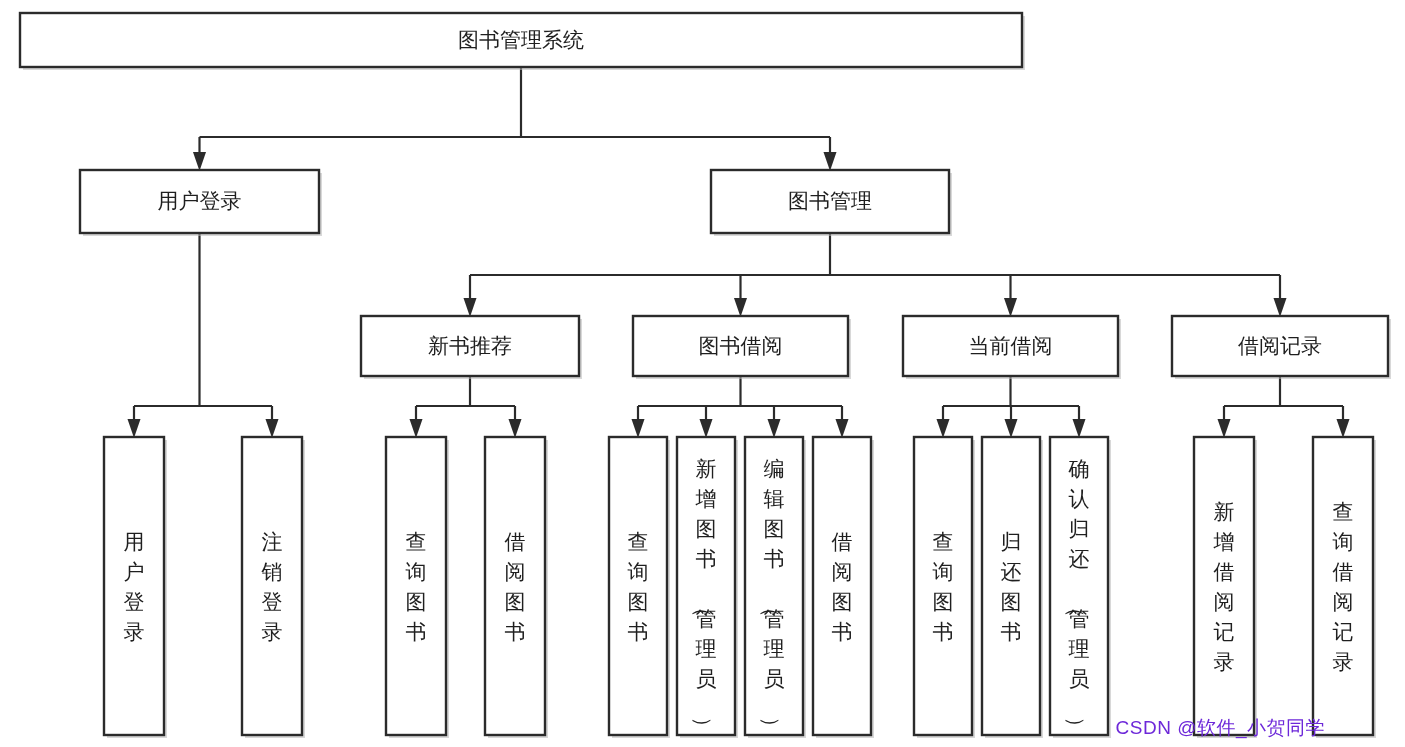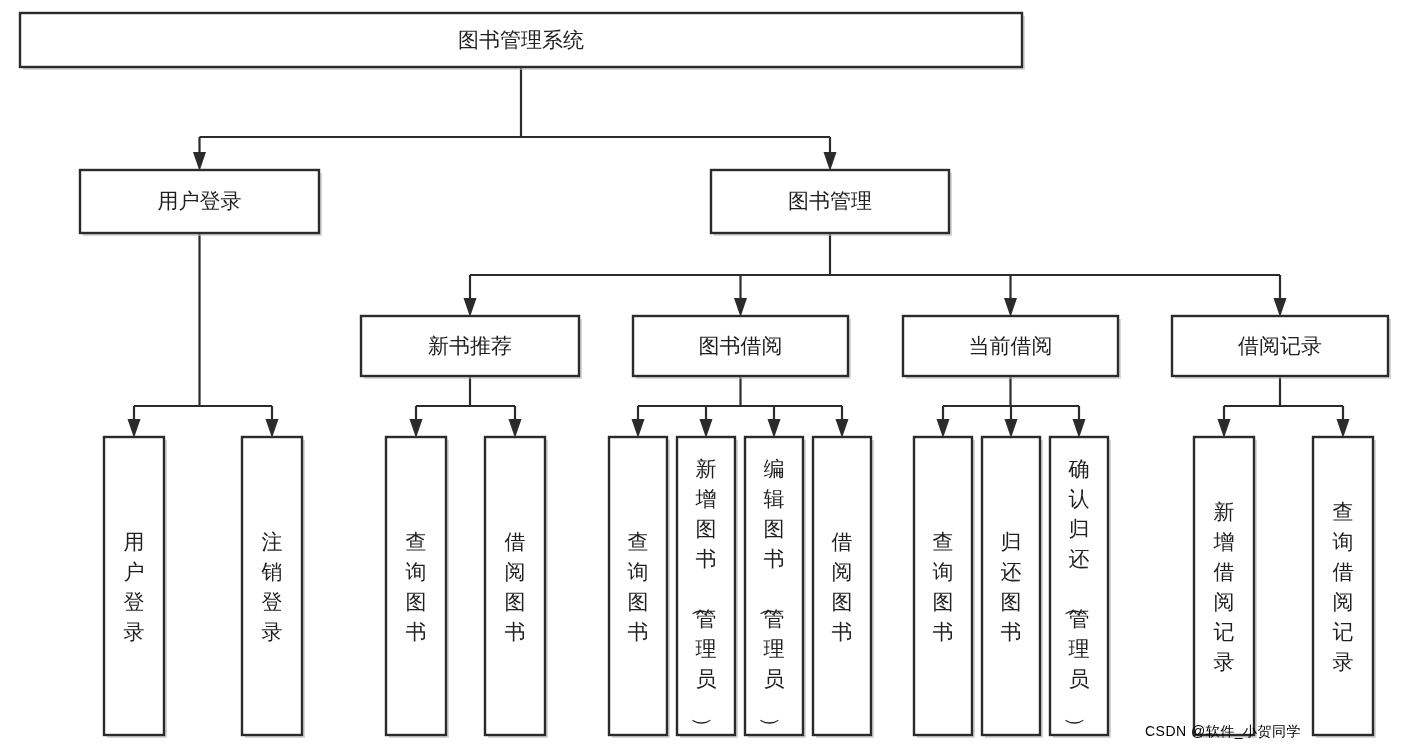--- a/index.html
+++ b/index.html
@@ -11,20 +11,21 @@
     width: 1405px;
     height: 747px;
     font-family: "Liberation Sans", "DejaVu Sans", sans-serif;
     overflow: hidden;
     position: relative;
   }
   #diagram-root {
     position: relative;
     width: 1309px;
     height: 747px;
+    padding-left: 24px;
   }
   svg.diagram-canvas {
     position: absolute;
     top: 0;
     left: 0;
     width: 1405px;
     height: 747px;
     display: block;
   }
   .node-box {
@@ -57,22 +58,22 @@
     font-family: "Liberation Sans", "DejaVu Sans", sans-serif;
     font-size: 21px;
     fill: #1f1f1f;
     text-anchor: middle;
   }
   .watermark {
     position: absolute;
     right: 8px;
     bottom: 6px;
     font-family: "Liberation Sans", "DejaVu Sans", sans-serif;
-    font-size: 14px;
-    color: #000000;
+    font-size: 19px;
+    color: #6d28d9;
     white-space: nowrap;
     letter-spacing: 0.5px;
     user-select: none;
   }
 </style>
 </head>
 <body>
 
 <div id="diagram-root">
   <svg class="diagram-canvas" id="diagram-svg" viewBox="0 0 1405 747" xmlns="http://www.w3.org/2000/svg">

